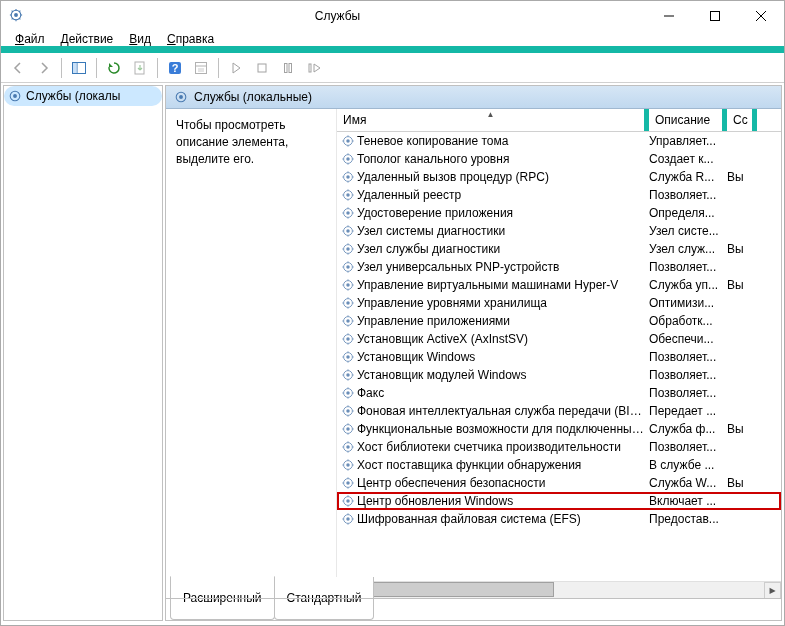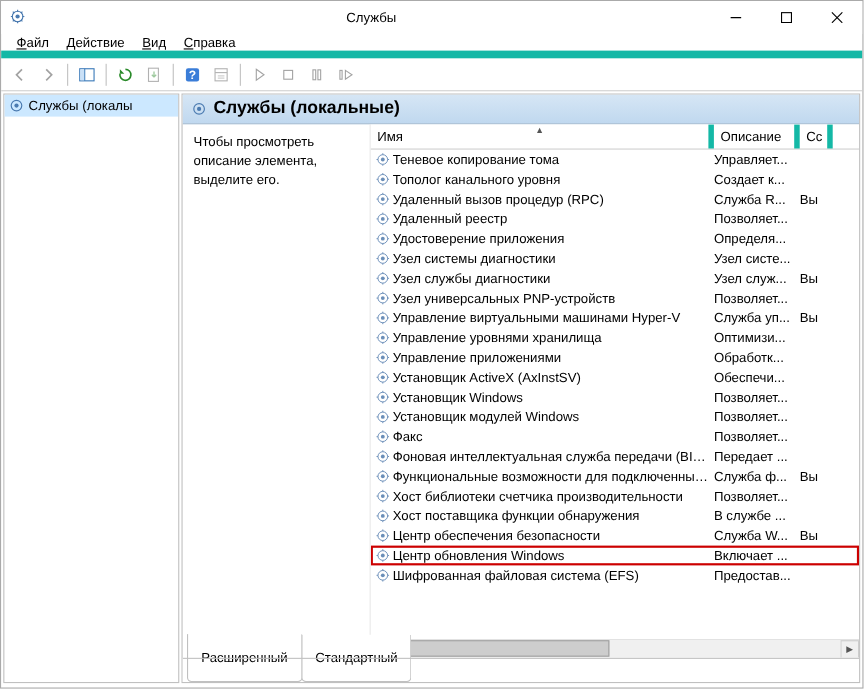--- a/index.html
+++ b/index.html
@@ -16,26 +16,26 @@
   .menu-item u { text-decoration: underline;}
   
   .toolbar { height:30px; display:flex; align-items:center; padding:2px 4px; border-bottom:1px solid #d0d0d0; gap:0;}
   .tbtn { width:24px; height:24px; display:flex; align-items:center; justify-content:center; cursor:default; border:1px solid transparent; margin:0 1px;}
   .tsep { width:1px; height:20px; background:#c0c0c0; margin:0 4px;}
   .tbtn svg { width:16px; height:16px;}
   .tbtn.disabled { opacity:0.45; pointer-events:none;}
   
   .content { display:flex; height: calc(626px - 30px - 22px - 30px - 4px); }
   .nav-panel { width:160px; border:1px solid #c0c0c0; margin:2px; background:#fff; overflow:hidden;}
-  .nav-item { display:flex; align-items:center; padding:3px 4px; gap:4px; white-space:nowrap; overflow:hidden;}
+  .nav-item { display:flex; align-items:center; padding:3px 4px; gap:4px; white-space:nowrap; overflow:hidden;border-radius:10px;}
   .nav-item.sel { background:#cce8ff;}
   
   .detail-panel { flex:1; border:1px solid #c0c0c0; margin:2px 2px 2px 0; display:flex; flex-direction:column; position:relative; overflow:hidden;}
   
-  .detail-header { background: linear-gradient(#d6e6f5,#c0d8ef); border-bottom:1px solid #a0b8d0; padding:4px 8px; display:flex; align-items:center; gap:6px; font-size:16px;font-weight:bold;}
+  .detail-header { background: linear-gradient(#d6e6f5,#c0d8ef); border-bottom:1px solid #a0b8d0; padding:4px 8px; display:flex; align-items:center; gap:6px; font-size:12px;}
   
   .detail-body { flex:1; display:flex; overflow:hidden;}
   .desc-col { width:170px; padding:8px 10px; font-size:12px; line-height:1.4;}
   .list-col { flex:1; display:flex; flex-direction:column; overflow:hidden; border-left:1px solid #e8e8e8;}
   
   .col-headers { display:flex; border-bottom:1px solid #d0d0d0; font-size:12px; background:#fff;}
   .col-h { padding:4px 6px; border-right:5px solid #14b8a6; position:relative; cursor:default; white-space:nowrap; overflow:hidden;}
   .col-h.n { width:312px;}
   .col-h.d { width:78px;}
   .col-h.s { width:30px;}

